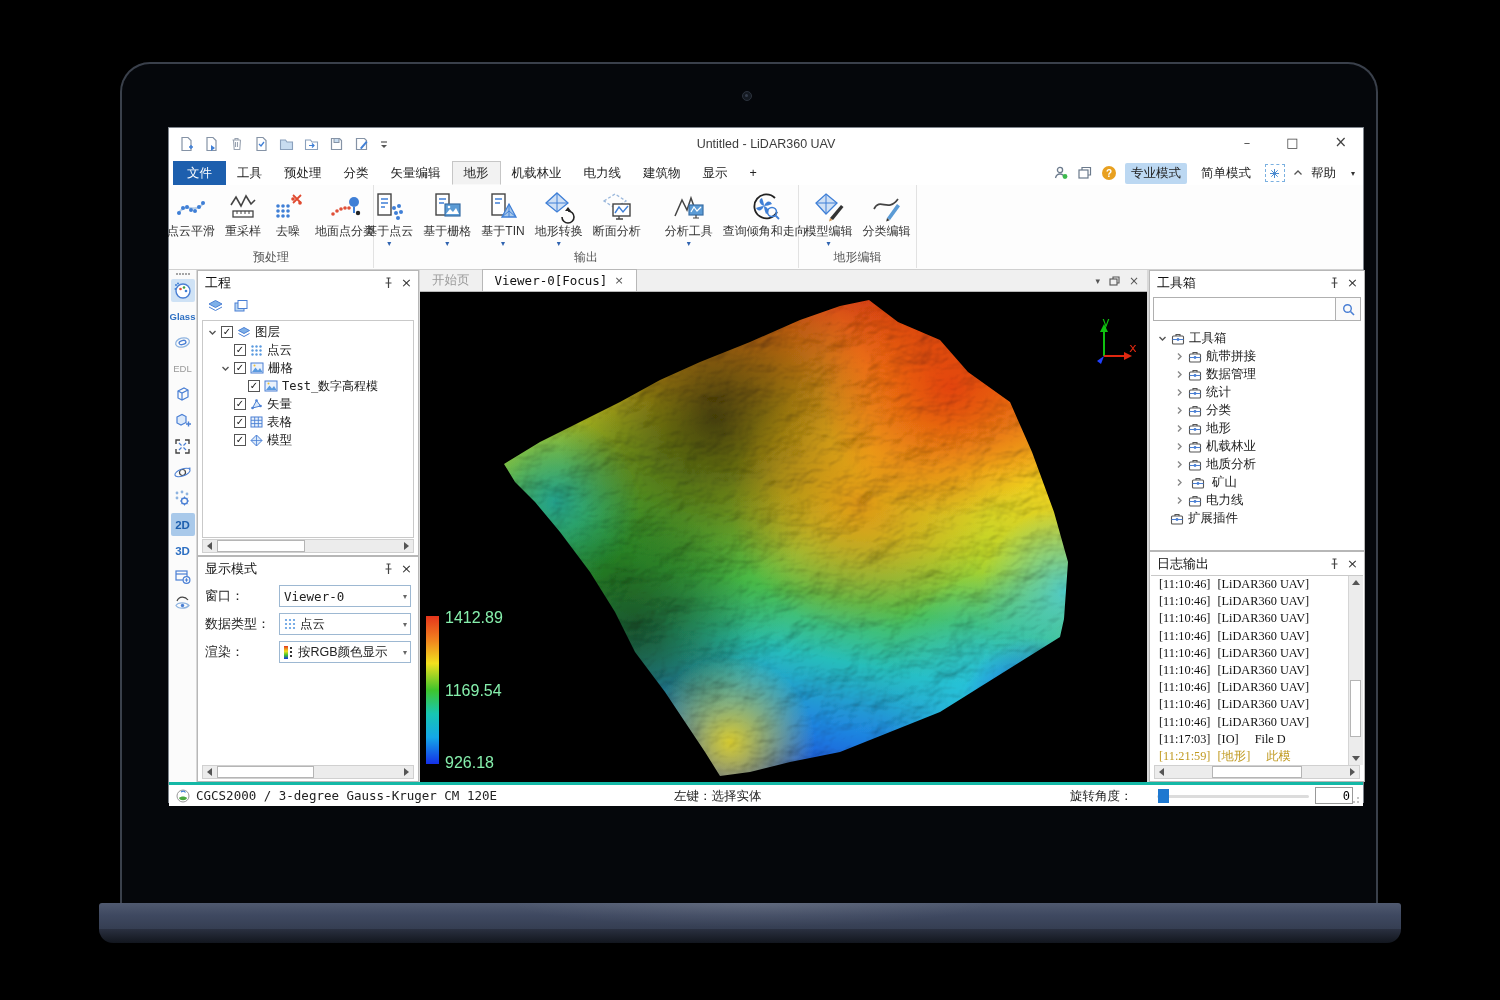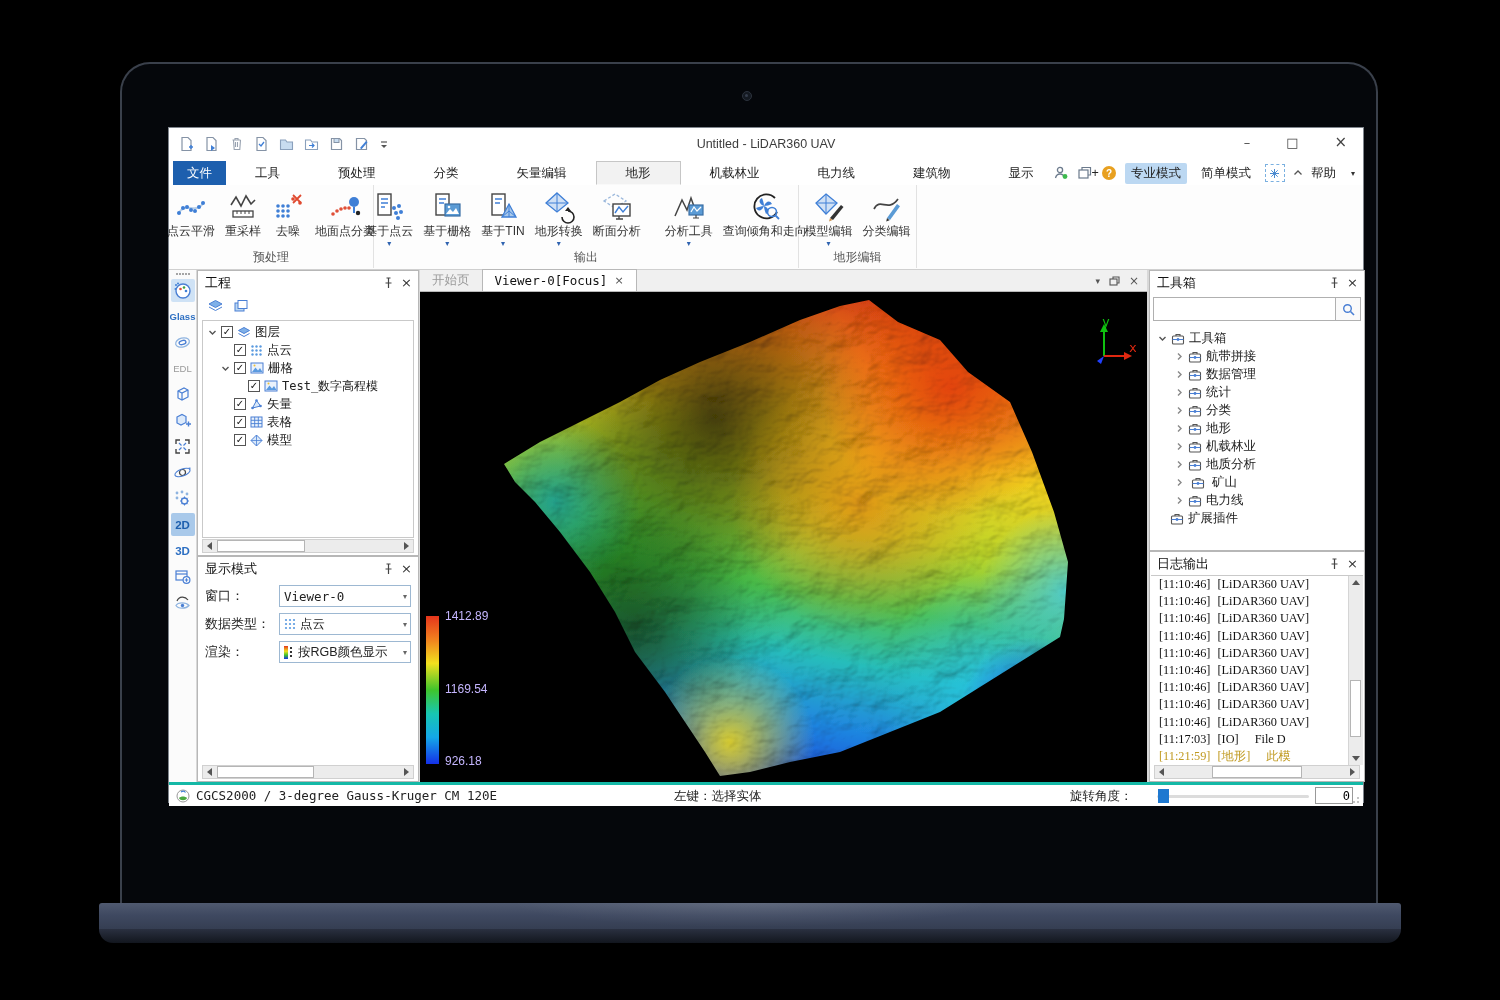--- a/index.html
+++ b/index.html
@@ -30,21 +30,21 @@
   .titlebar{position:absolute;top:0;left:0;right:0;height:33px;background:#fff;}
   .qa{position:absolute;left:10px;top:8px;display:flex;gap:10px;align-items:center;}
   .qa .ico{width:15px;height:16px;}
   .title-text{position:absolute;left:0;right:0;top:9px;text-align:center;font-size:12.5px;color:#3c3c3c;}
   .winctl{position:absolute;right:16px;top:5px;display:flex;gap:36px;font-size:13px;color:#444;align-items:center;}
   .winctl span{cursor:default;}
 
   
   .menubar{position:absolute;top:33px;left:0;right:0;height:24px;background:#fff;}
   .mtabs{position:absolute;left:4px;top:0;display:flex;height:24px;align-items:stretch;}
-  .mtab{padding:0 29px;font-size:12.5px;line-height:24px;color:#222;white-space:nowrap;}
+  .mtab{padding:0 11px;font-size:12.5px;line-height:24px;color:#222;white-space:nowrap;}
   .mtab-file{background:#1d5fae;color:#fff;padding:0 14px;}
   .mtab-active{background:#f2f2f2;border:1px solid #c6c6c6;border-bottom-color:#f9f9f9;line-height:22px;}
   .mright{position:absolute;right:8px;top:0;height:24px;display:flex;align-items:center;gap:8px;font-size:12.5px;}
   .mode-pill{padding:2px 6px;border-radius:2px;}
   .mode-pill.on{background:#bcd8f2;}
   .snow-btn{width:18px;height:16px;border:1px dashed #7ab0e0;display:flex;align-items:center;justify-content:center;}
   .helpwrap{display:flex;align-items:center;gap:15px;}
   .hcaret{font-size:8px;color:#333;}
 
   
@@ -109,21 +109,21 @@
   .vtabs{position:absolute;left:251px;top:142px;width:727px;height:22px;background:#f0f0f0;
     border-bottom:1px solid #b8b8b8;display:flex;align-items:flex-end;box-sizing:border-box;}
   .vtab{height:21px;line-height:21px;padding:0 12px;font-size:12.5px;color:#999;}
   .vtab.active{background:#fff;border:1px solid #b8b8b8;border-bottom:none;color:#111;
     display:flex;gap:7px;align-items:center;height:21px;}
   .vtab.active .xbtn{font-size:11px;color:#555;}
   .vtab-ctl{margin-left:auto;display:flex;gap:9px;padding-right:8px;color:#555;font-size:9px;align-items:center;height:21px;}
   .canvas{position:absolute;left:251px;top:164px;width:727px;height:490px;background:#000;overflow:hidden;}
   .cscale{position:absolute;left:6px;top:324px;width:13px;height:148px;
     background:linear-gradient(180deg,#e5351c 0%,#f07c1e 15%,#f2e01e 32%,#3fc42c 50%,#17c7b2 66%,#14a8e8 82%,#1430e8 100%);}
-  .cl{position:absolute;left:25px;color:#c4b5fd;font-size:12px;}
+  .cl{position:absolute;left:25px;color:#86efac;font-size:16px;}
 
   
   .tsearch{margin:3px;height:24px;border:1px solid #b0b0b0;display:flex;box-sizing:border-box;}
   .tsearch input{flex:1;border:none;outline:none;font-size:12px;padding:2px 6px;min-width:0;}
   .sbtn{width:24px;border-left:1px solid #b0b0b0;display:flex;align-items:center;justify-content:center;background:#fafafa;}
   .ttree{padding:5px 0 0 7px;}
 
   
   .logbody{position:absolute;top:23px;left:1px;right:1px;bottom:16px;border-top:1px solid #c9c9c9;
     overflow:hidden;padding-left:8px;font-family:Liberation Serif, serif;}

